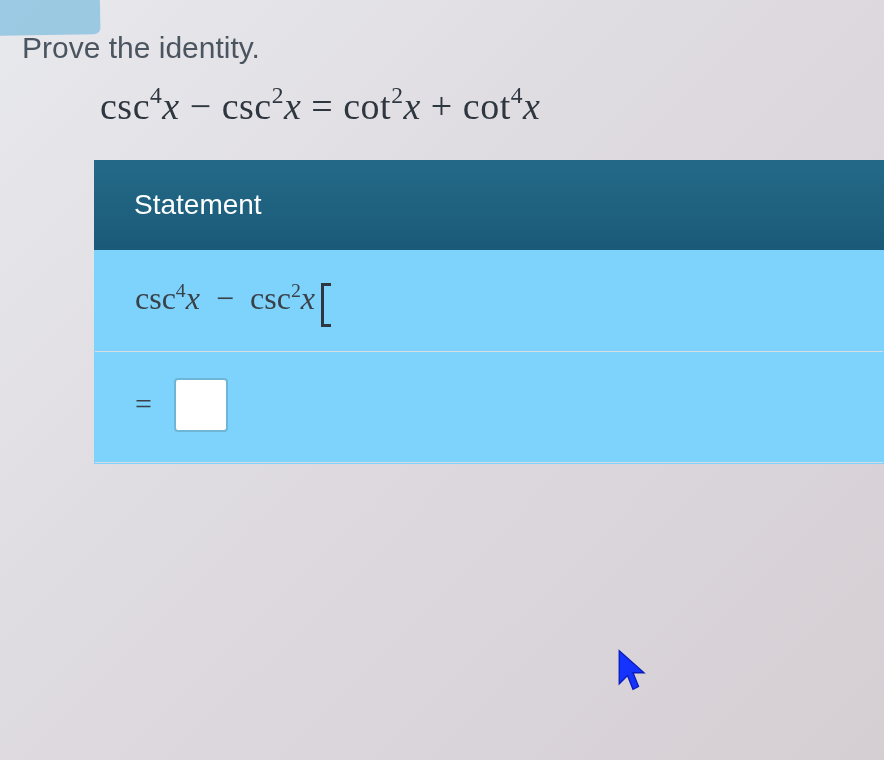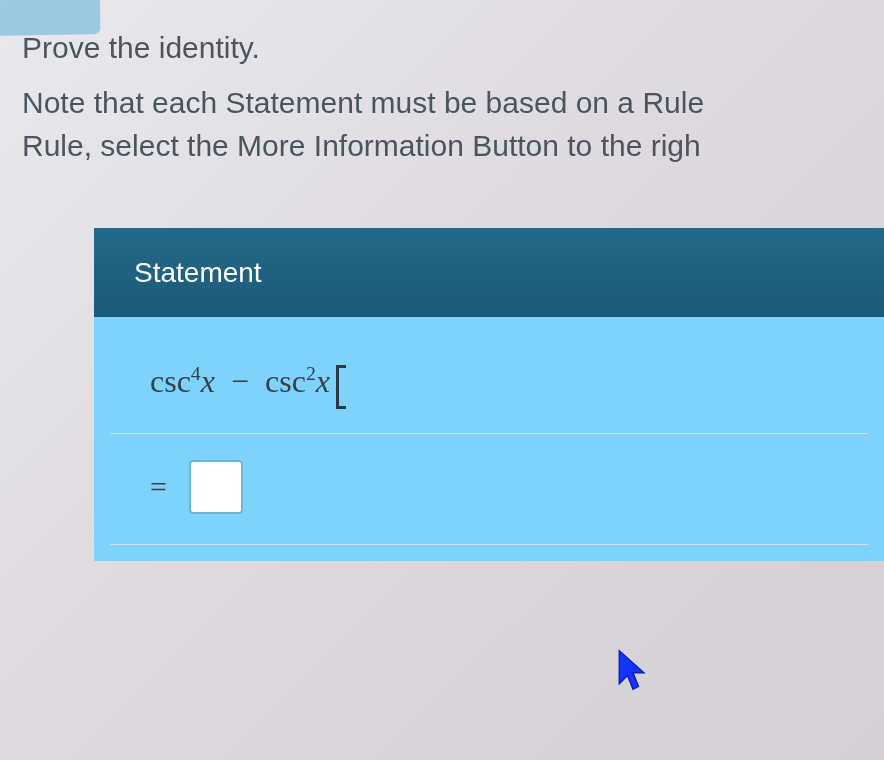--- a/index.html
+++ b/index.html
@@ -44,21 +44,21 @@
     border-radius: 3px 0 0 0;
     box-shadow: 0 1px 0 rgba(0,0,0,.05) inset;
   }
   .panel-head {
     background: #1a5a78;
     background: linear-gradient(180deg,#246a88 0%, #1a5a78 100%);
     color: #fff;
     font-size: 28px;
     padding: 26px 40px;
   }
-  .panel-body { padding: 16px; }
+  .panel-body { padding: 1px; }
   .row {
     padding: 26px 40px 30px 40px;
     border-bottom: 1px solid #d9dde1;
     font-family: "Times New Roman", Times, serif;
     font-size: 32px;
     color: #3a4048;
     display: flex;
     align-items: center;
     gap: 8px;
     min-height: 92px;
@@ -91,25 +91,30 @@
   }
 </style>
 </head>
 <body>
 
 <div class="tab-corner"></div>
 
 <div class="content">
   <p class="instruct">Prove the identity.</p>
 
+  <div class="equation">
+    <span class="fn">csc</span><sup>4</sup><span class="var">x</span>
+    <span>−</span>
+    <span class="fn">csc</span><sup>2</sup><span class="var">x</span>
+    <span>=</span>
+    <span class="fn">cot</span><sup>2</sup><span class="var">x</span>
+    <span>+</span>
+    <span class="fn">cot</span><sup>4</sup><span class="var">x</span>
+  </div>
 
-  <p class="note">
-    <span>Note that each Statement must be based on a Rule</span><br>
-    <span>Rule, select the More Information Button to the righ</span>
-  </p>
 
   <div class="panel">
     <div class="panel-head">Statement</div>
     <div class="panel-body">
       <div class="row">
         <span>
           <span class="fn">csc</span><sup>4</sup><span class="var">x</span>
           &nbsp;<span>−</span>&nbsp;
           <span class="fn">csc</span><sup>2</sup><span class="var">x</span>
         </span>

